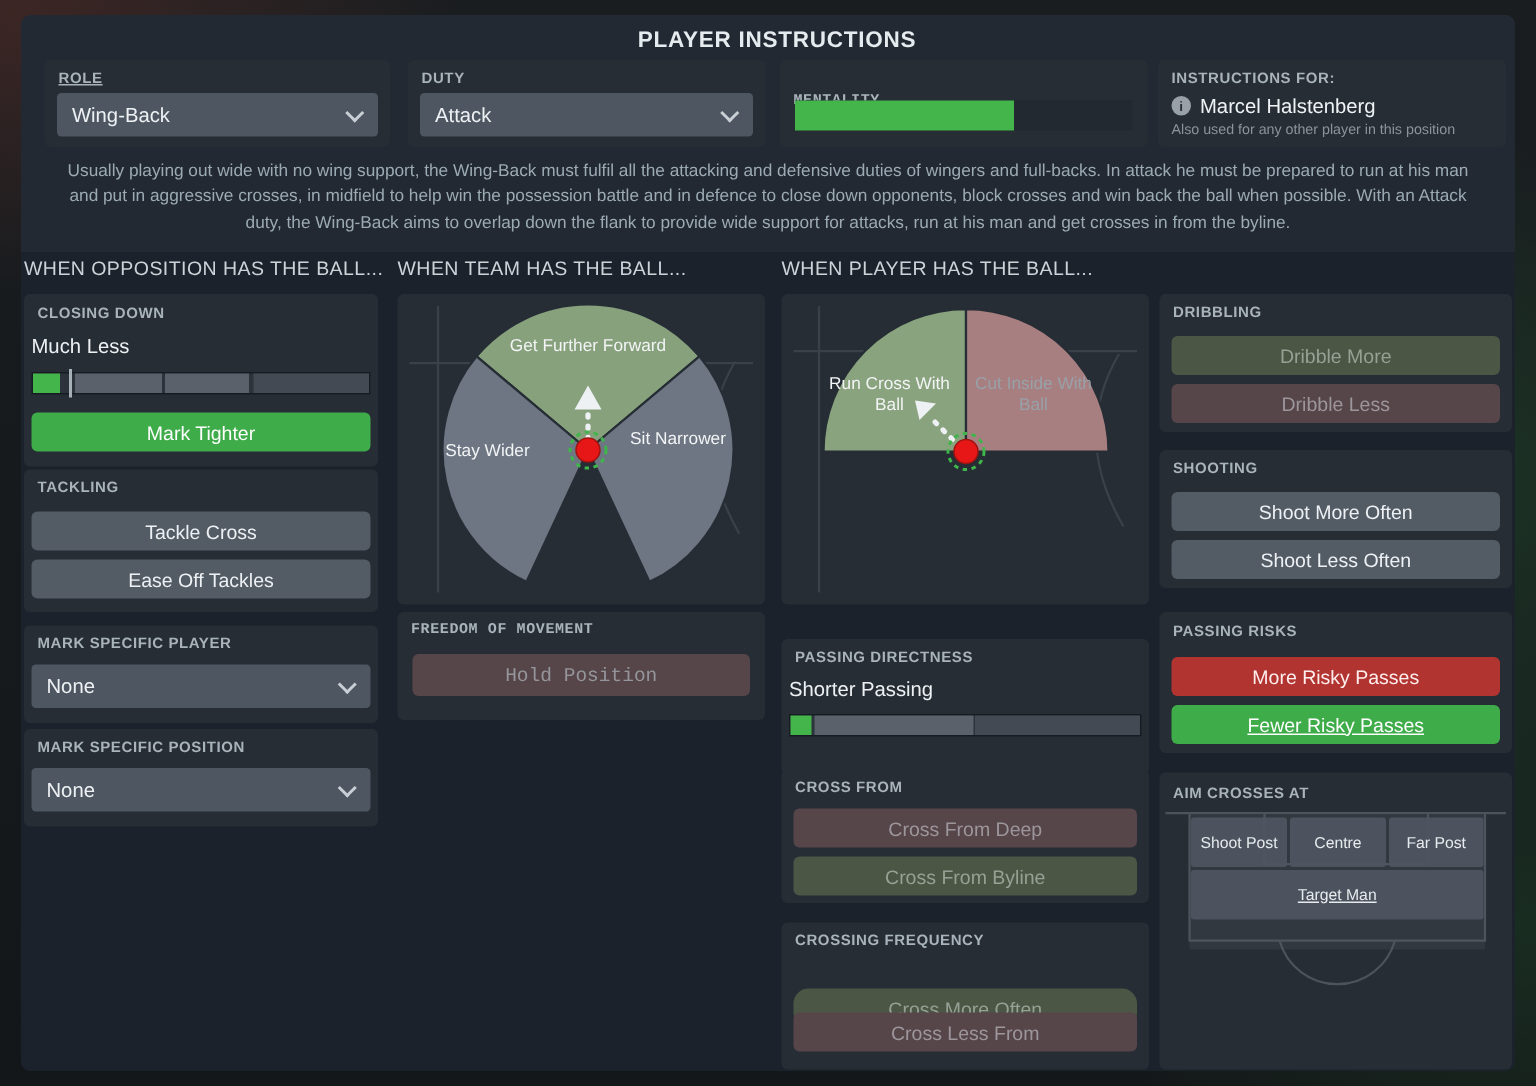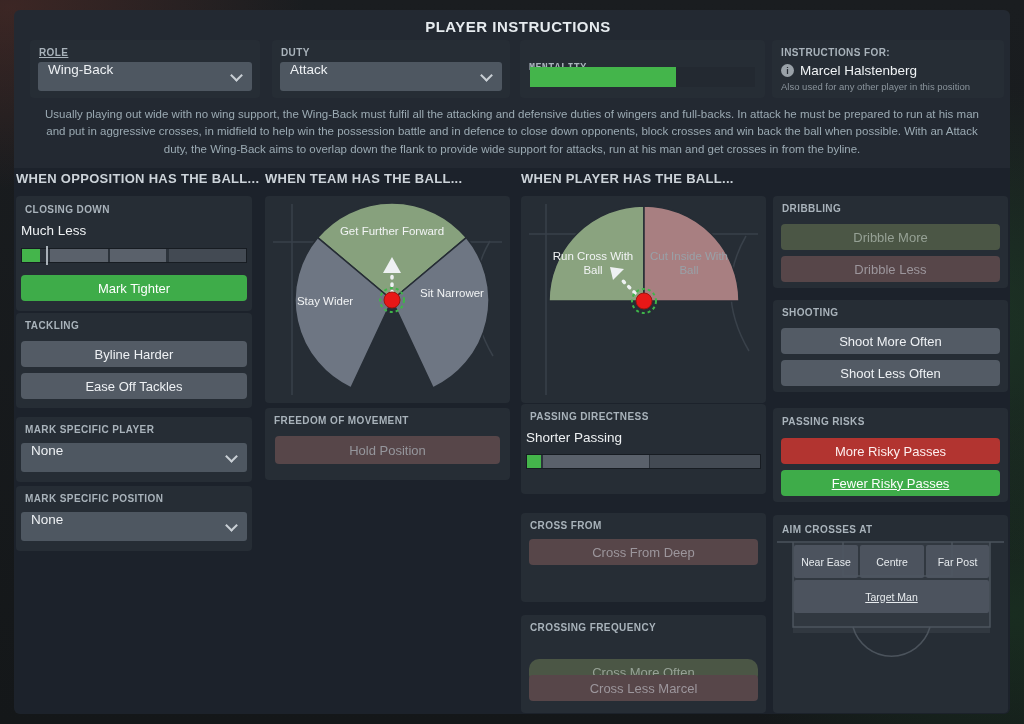--- a/index.html
+++ b/index.html
@@ -6,29 +6,29 @@
     font-family:"Liberation Sans", sans-serif;
     background:
       radial-gradient(420px 260px at 1% 1%, rgba(88,46,40,.55), transparent 70%),
       radial-gradient(520px 340px at 90% 45%, rgba(34,82,46,.50), transparent 72%),
       radial-gradient(420px 300px at 99% 85%, rgba(30,70,40,.45), transparent 70%),
       linear-gradient(#1a1d20, #141719);}
   #dialog{position:absolute;left:14px;top:10px;width:996px;height:704px;border-radius:6px;
     background:linear-gradient(#232932 0,#232932 158px,#1c222b 158px,#1c222b 100%);}
   .panel{position:absolute;background:#262d35;border-radius:4px;}
   .seclabel{position:absolute;left:9px;font-size:10px;font-weight:bold;color:#a9b3bb;letter-spacing:.4px;white-space:nowrap;}
-  .colhead{position:absolute;top:161px;font-size:13px;font-weight:700;color:#ccd3d9;letter-spacing:.3px;white-space:nowrap;}
+  .colhead{position:absolute;top:161px;font-size:13px;font-weight:400;color:#ccd3d9;letter-spacing:.3px;white-space:nowrap;}
   .btn{position:absolute;left:8px;right:8px;height:26px;border-radius:4px;display:flex;align-items:center;justify-content:center;font-size:13px;}
   .btn-neutral{background:#535b65;color:#eef1f4;}
   .btn-green{background:#3eac49;color:#fdfefd;text-align:right;}
   .btn-red{background:#b23430;color:#fdeeee;}
   .btn-mgreen{background:#4b5645;color:#96a195;}
   .btn-mred{background:#574649;color:#9c969c;}
   .dropdown{position:absolute;left:8px;right:8px;height:29px;background:#4e5761;border-radius:3px;
-    display:flex;padding:0 10px;box-sizing:border-box;color:#eef1f4;font-size:13.5px;}
+    display:flex;align-items:center;padding:0 10px;box-sizing:border-box;color:#eef1f4;font-size:13.5px;}
   .chev{position:absolute;right:11px;top:50%;width:7px;height:7px;
     border-right:2px solid #c9cfd5;border-bottom:2px solid #c9cfd5;transform:translateY(-68%) rotate(45deg);}
   .slider{position:absolute;left:5px;right:5px;height:13px;background:#2c333b;border:1px solid #171c22;}
   .seg{position:absolute;top:0;bottom:0;}
   .seg.green{background:#44b54b;}
   .seg.light{background:#5a616b;}
   .seg.dark{background:#434a53;}
   .tick{position:absolute;top:-3px;width:2px;height:19px;background:#a9b1b8;}
   .value-text{position:absolute;left:5px;font-size:13.5px;color:#eef1f3;white-space:nowrap;}
   .diagram-label{position:absolute;text-align:center;font-size:11.5px;line-height:1.25;}
@@ -94,21 +94,21 @@
       <div class="seg light" style="left:12.5%;width:26%;"></div>
       <div class="seg light" style="left:39.5%;width:25%;"></div>
       <div class="seg dark" style="left:65.5%;width:34.5%;"></div>
       <div class="tick" style="left: 10.5%;"></div>
     </div>
     <div class="btn btn-green" style="left:5px;right:5px;top:79px;">Mark Tighter</div>
   </div>
 
   <div class="panel" style="left:2px;top:303px;width:236px;height:95px;">
     <div class="seclabel" style="top:7px;">TACKLING</div>
-    <div class="btn btn-neutral" style="left:5px;right:5px;top:28px;">Byline Harder</div>
+    <div class="btn btn-neutral" style="left:5px;right:5px;top:28px;">Tackle Cross</div>
     <div class="btn btn-neutral" style="left:5px;right:5px;top:60px;">Ease Off Tackles</div>
   </div>
 
   <div class="panel" style="left:2px;top:407px;width:236px;height:65px;">
     <div class="seclabel" style="top:7px;">MARK SPECIFIC PLAYER</div>
     <div class="dropdown" style="top:26px;left:5px;right:5px;">
       <span>None</span>
       <span class="chev"></span>
     </div>
   </div>
@@ -132,60 +132,61 @@
       <line x1="127" y1="97" x2="127" y2="80" stroke="#eef1f3" stroke-width="3.5" stroke-dasharray="1.5,6" stroke-linecap="round"></line>
       <polygon points="118,77 136,77 127,61" fill="#eef1f3"></polygon>
       <circle cx="127" cy="104" r="12" fill="none" stroke="#3fb54a" stroke-width="2" stroke-dasharray="3,3"></circle>
       <circle cx="127" cy="104" r="8" fill="#e81717" stroke="#9e1410" stroke-width="1"></circle>
     </svg>
     <div class="diagram-label" style="left:67px;top:28px;width:120px;color:#f2f4f5;">Get Further Forward</div>
     <div class="diagram-label" style="left:16px;top:98px;width:88px;color:#f2f4f5;">Stay Wider</div>
     <div class="diagram-label" style="left:143px;top:90px;width:88px;color:#f2f4f5;">Sit Narrower</div>
   </div>
 
-  <div class="panel" style="left:251px;top:398px;width:245px;height:72px;">
+  <div class="panel" style="left:251px;top:398px;width:245px;height:72px;font-family:Liberation Mono, monospace;">
     <div class="seclabel" style="top:7px;">FREEDOM OF MOVEMENT</div>
     <div class="btn btn-mred" style="left:10px;right:10px;top:28px;height:28px;color:#95969c;">Hold Position</div>
   </div>
 
   <div class="panel" style="left:507px;top:186px;width:245px;height:207px;">
     <svg width="245" height="207" style="position:absolute;left:0;top:0;">
       <line x1="25" y1="8" x2="25" y2="199" stroke="#39414a" stroke-width="1.5"></line>
       <line x1="8" y1="38" x2="237" y2="38" stroke="#39414a" stroke-width="1.5"></line>
       <path d="M225,40 Q193,95 228,155" fill="none" stroke="#39414a" stroke-width="1.5"></path>
       <path d="M123,105 L28,105 A95,95 0 0 1 123,10 Z" fill="#8aa37f" stroke="#262d35" stroke-width="1.5"></path>
       <path d="M123,105 L123,10 A95,95 0 0 1 218,105 Z" fill="#a87f81" stroke="#262d35" stroke-width="1.5"></path>
       <line x1="114" y1="97" x2="101" y2="84" stroke="#eef1f3" stroke-width="3.5" stroke-dasharray="1.5,6" stroke-linecap="round"></line>
       <polygon points="89,71 103,73 92,84" fill="#eef1f3"></polygon>
       <circle cx="123" cy="105" r="12" fill="none" stroke="#3fb54a" stroke-width="2" stroke-dasharray="3,3"></circle>
       <circle cx="123" cy="105" r="8" fill="#e81717" stroke="#9e1410" stroke-width="1"></circle>
     </svg>
     <div class="diagram-label" style="left:22px;top:53px;width:100px;color:#f2f4f5;">Run Cross With Ball</div>
     <div class="diagram-label" style="left:118px;top:53px;width:100px;color:#99a1a8;">Cut Inside With Ball</div>
   </div>
 
-  <div class="panel" style="left:507px;top:394px;width:245px;height:90px;">
+  <div class="panel" style="left:507px;top:416px;width:245px;height:90px;">
     <div class="seclabel" style="top:7px;">PASSING DIRECTNESS</div>
     <div class="value-text" style="top:26px;">Shorter Passing</div>
     <div class="slider" style="top:50px;">
       <div class="seg green" style="left: 0px; width: 6%;"></div>
       <div class="seg light" style="left:7%;width:45.5%;"></div>
       <div class="seg dark" style="left:53%;width:47%;"></div>
     </div>
   </div>
 
   <div class="panel" style="left:507px;top:503px;width:245px;height:89px;">
     <div class="seclabel" style="top:7px;">CROSS FROM</div>
     <div class="btn btn-mred" style="top:26px;">Cross From Deep</div>
+    <div class="btn btn-mgreen" style="top:58px;">Cross From Byline</div>
   </div>
 
   <div class="panel" style="left:507px;top:605px;width:245px;height:98px;">
     <div class="seclabel" style="top:7px;">CROSSING FREQUENCY</div>
     <div class="btn btn-mgreen" style="top:44px;border-radius:10px;">Cross More Often</div>
-    <div class="btn btn-mred" style="top:60px;">Cross Less Marcel</div>
+    <div class="btn btn-mred" style="top:60px;">Cross Less From</div>
   </div>
 
   <div class="panel" style="left:759px;top:186px;width:235px;height:92px;">
     <div class="seclabel" style="top:7px;">DRIBBLING</div>
     <div class="btn btn-mgreen" style="top:28px;">Dribble More</div>
     <div class="btn btn-mred" style="top:60px;">Dribble Less</div>
   </div>
 
   <div class="panel" style="left:759px;top:290px;width:235px;height:92px;">
     <div class="seclabel" style="top:7px;">SHOOTING</div>
@@ -201,19 +202,19 @@
 
   <div class="panel" style="left:759px;top:505px;width:235px;height:198px;">
     <div class="seclabel" style="top:9px;">AIM CROSSES AT</div>
     <svg width="235" height="174" style="position:absolute;left:0;top:24px;">
       <line x1="4" y1="3" x2="231" y2="3" stroke="#4b535c" stroke-width="1.5"></line>
       <path d="M20,3 V88 H217 V3" fill="none" stroke="#4b535c" stroke-width="1.5"></path>
       <path d="M70,3 V37 H179 V3" fill="none" stroke="#4b535c" stroke-width="1.5"></path>
       <path d="M80,88 A40,40 0 0 0 157,88" fill="none" stroke="#4b535c" stroke-width="1.5"></path>
     </svg>
     <div style="position:absolute;left:20px;top:28px;width:197px;height:90px;background:rgba(82,90,100,.25);"></div>
-    <div class="aim-btn" style="left:21px;top:30px;width:64px;height:33px;">Near Ease</div>
+    <div class="aim-btn" style="left:21px;top:30px;width:64px;height:33px;">Shoot Post</div>
     <div class="aim-btn" style="left:87px;top:30px;width:64px;height:33px;">Centre</div>
     <div class="aim-btn" style="left:153px;top:30px;width:63px;height:33px;">Far Post</div>
     <div class="aim-btn" style="left:21px;top:65px;width:195px;height:33px;text-decoration:underline;">Target Man</div>
   </div>
 
 </div>
 
 </body></html>

